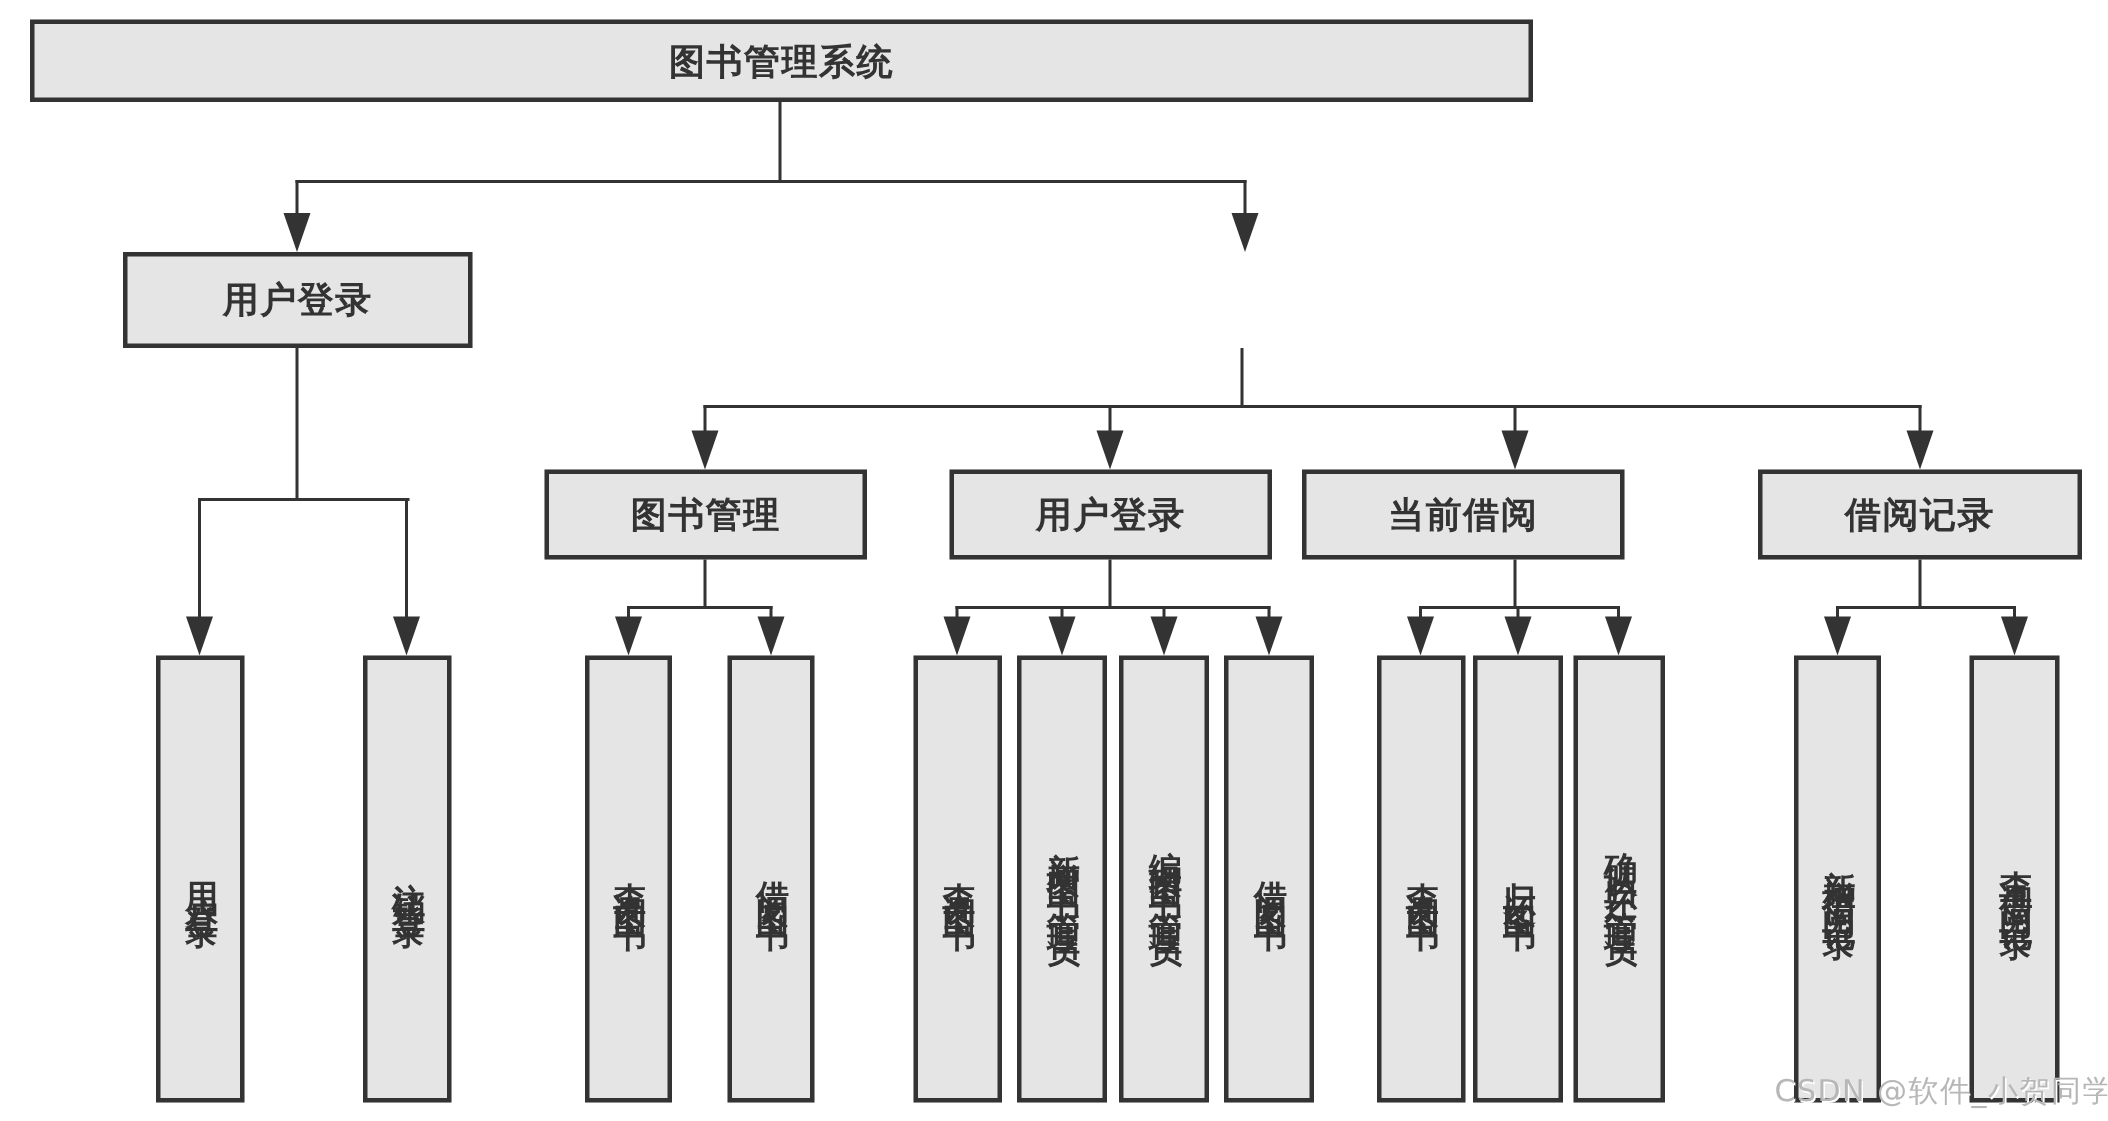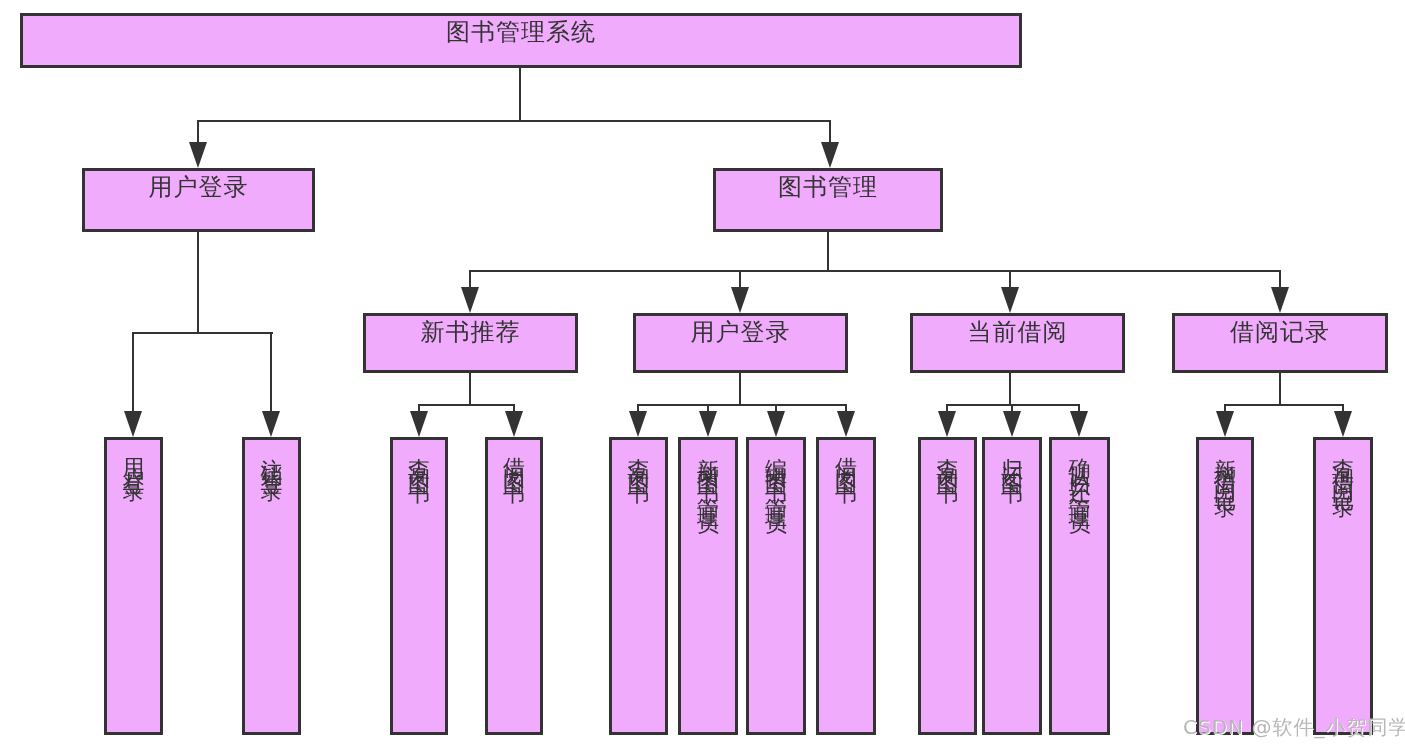--- a/index.html
+++ b/index.html
@@ -3,23 +3,23 @@
 <meta charset="utf-8">
 <style>
   html,body { margin:0; padding:0; background:#fff; }
   .canvas {
     position:relative; width:1405px; height:747px; background:var(--bg,#fff);
     font-family:"DejaVu Sans","Liberation Sans",sans-serif;
     color:var(--text,#333); overflow:hidden;
   }
   .box {
     position:absolute; box-sizing:border-box;
-    border:3px solid var(--line,#333); background:#f0abfc;
-    display:flex; align-items:flex-start; justify-content:center;
-    font-size:24px; letter-spacing:1px; white-space:nowrap;
+    border:3px solid var(--line,#333); background:#e5e5e5;
+    display:flex; align-items:center; justify-content:center;
+    font-size:24px; letter-spacing:1px; white-space:nowrap;font-weight:bold;
   }
   .leafbox { font-size:22px; }
   .vtext {
     writing-mode:vertical-rl; text-orientation:mixed;
     letter-spacing:8px; line-height:1;
   }
   .hline, .vline { position:absolute; background:var(--line,#333); }
   .hline { height:2px; }
   .vline { width:2px; }
   .arrow {
@@ -45,49 +45,46 @@
   <div class="vline" style="left:519px;top:68px;height:52px"></div>
   <div class="hline" style="left:197px;top:120px;width:634px"></div>
   <div class="vline" style="left:197px;top:120px;height:28px"></div>
   <div class="arrow" style="left:189px;top:142px"></div>
   <div class="vline" style="left:829px;top:120px;height:28px"></div>
   <div class="arrow" style="left:821px;top:142px"></div>
 
   <div class="box" style="left:82px;top:168px;width:233px;height:64px">
     <span>用户登录</span>
   </div>
-  <div class="box" style="left:713px;top:168px;width:230px;height:64px">
-    <span>图书管理</span>
-  </div>
 
   <div class="vline" style="left:197px;top:232px;height:102px"></div>
   <div class="hline" style="left:132px;top:332px;width:141px"></div>
   <div class="vline" style="left:132px;top:332px;height:82px"></div>
   <div class="arrow" style="left:124px;top:411px"></div>
   <div class="vline" style="left:270px;top:332px;height:82px"></div>
   <div class="arrow" style="left:262px;top:411px"></div>
 
   <div class="vline" style="left:827px;top:232px;height:40px"></div>
   <div class="hline" style="left:469px;top:270px;width:812px"></div>
   <div class="vline" style="left:469px;top:270px;height:20px"></div>
   <div class="arrow" style="left:461px;top:287px"></div>
   <div class="vline" style="left:739px;top:270px;height:20px"></div>
   <div class="arrow" style="left:731px;top:287px"></div>
   <div class="vline" style="left:1009px;top:270px;height:20px"></div>
   <div class="arrow" style="left:1001px;top:287px"></div>
   <div class="vline" style="left:1279px;top:270px;height:20px"></div>
   <div class="arrow" style="left:1271px;top:287px"></div>
 
   <div class="box" style="left:363px;top:313px;width:215px;height:60px">
-    <span>新书推荐</span>
+    <span>图书管理</span>
   </div>
   <div class="box" style="left:633px;top:313px;width:215px;height:60px">
     <span>用户登录</span>
   </div>
-  <div class="box" style="left:910px;top:313px;width:215px;height:60px">
+  <div class="box" style="left:868px;top:313px;width:215px;height:60px">
     <span>当前借阅</span>
   </div>
   <div class="box" style="left:1172px;top:313px;width:216px;height:60px">
     <span>借阅记录</span>
   </div>
 
   <div class="vline" style="left:469px;top:373px;height:33px"></div>
   <div class="hline" style="left:418px;top:404px;width:97px"></div>
   <div class="vline" style="left:418px;top:404px;height:18px"></div>
   <div class="arrow" style="left:410px;top:411px"></div>

